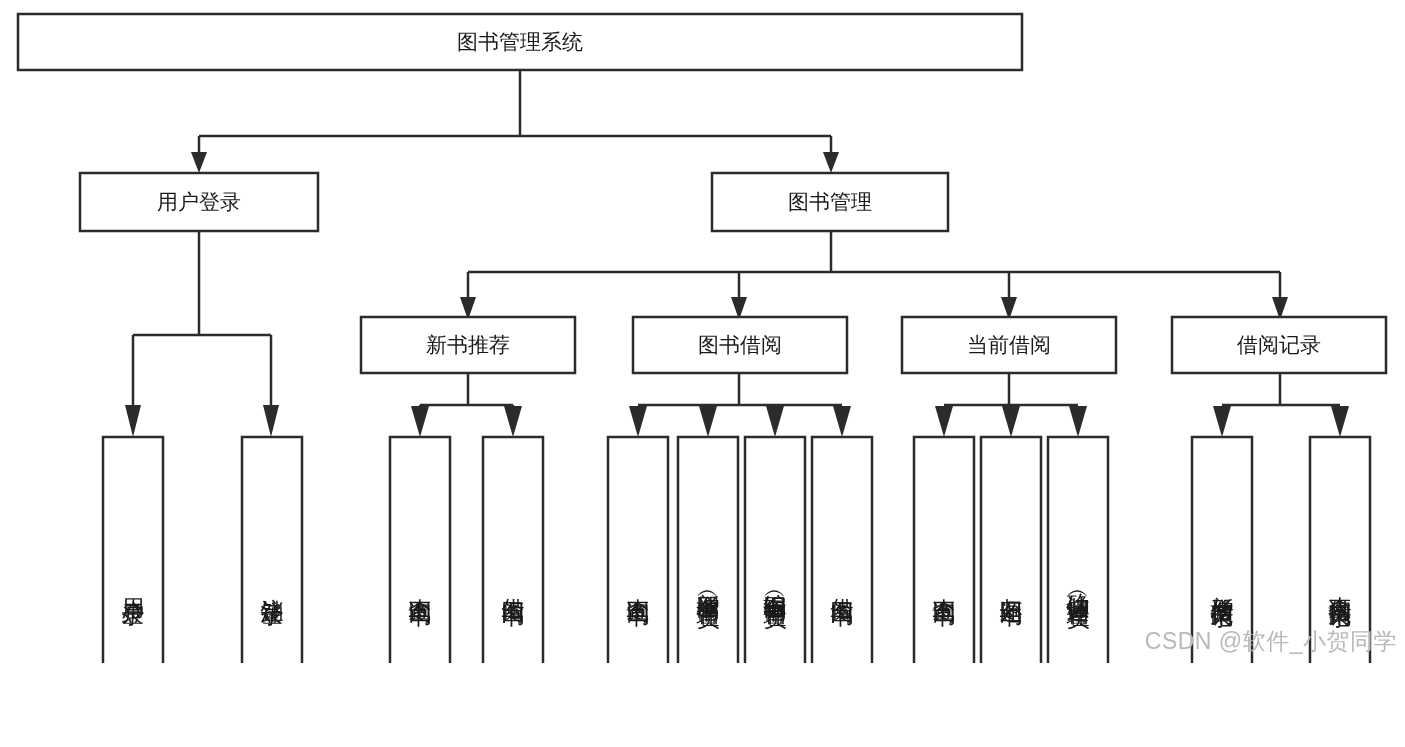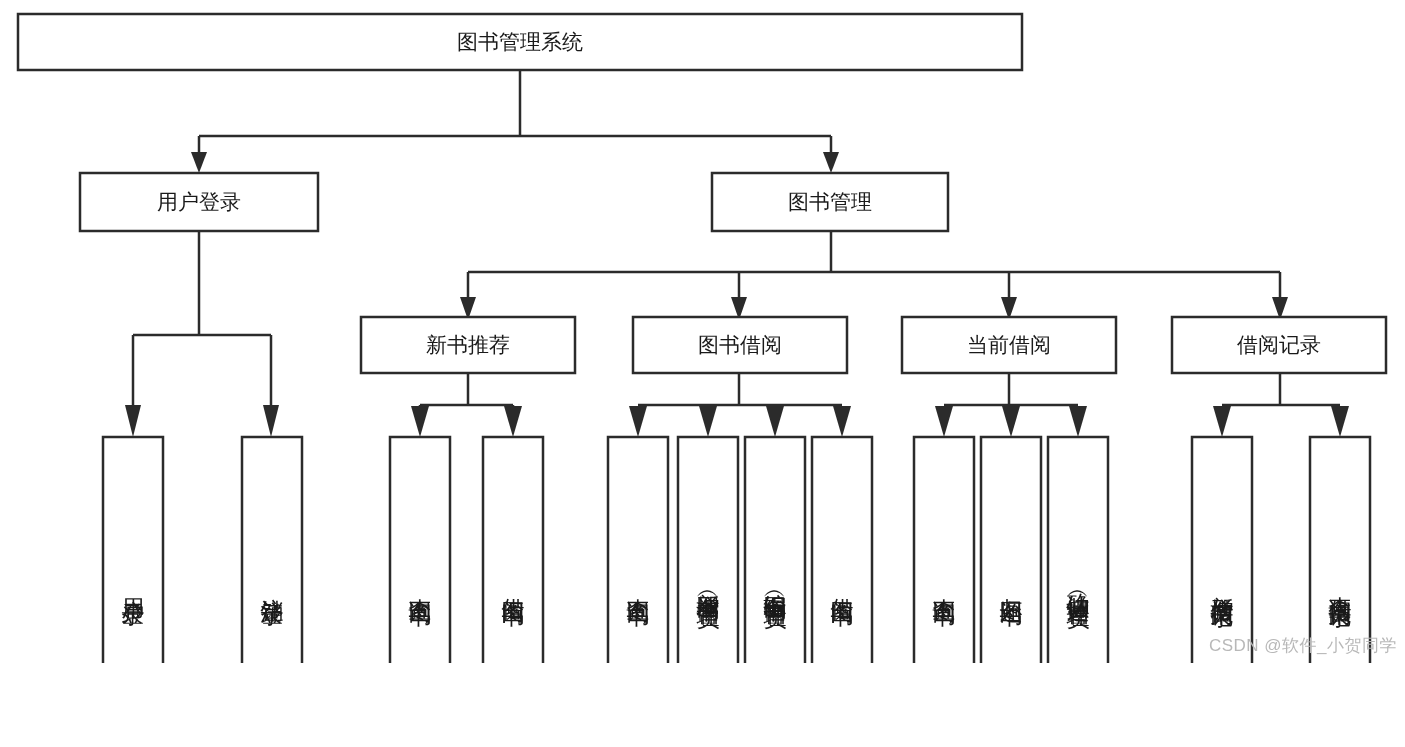--- a/index.html
+++ b/index.html
@@ -57,21 +57,21 @@
     color: #1a1a1a;
     letter-spacing: 2px;
     white-space: nowrap;
     pointer-events: none;
   }
   .watermark {
     position: absolute;
     right: 8px;
     bottom: 6px;
     font-family: "Liberation Sans", "DejaVu Sans", sans-serif;
-    font-size: 17px;
+    font-size: 23px;
     color: #b8b8b8;
     letter-spacing: 0.5px;
     white-space: nowrap;
   }
 </style>
 </head>
 <body>
 
 <div id="page">
 

